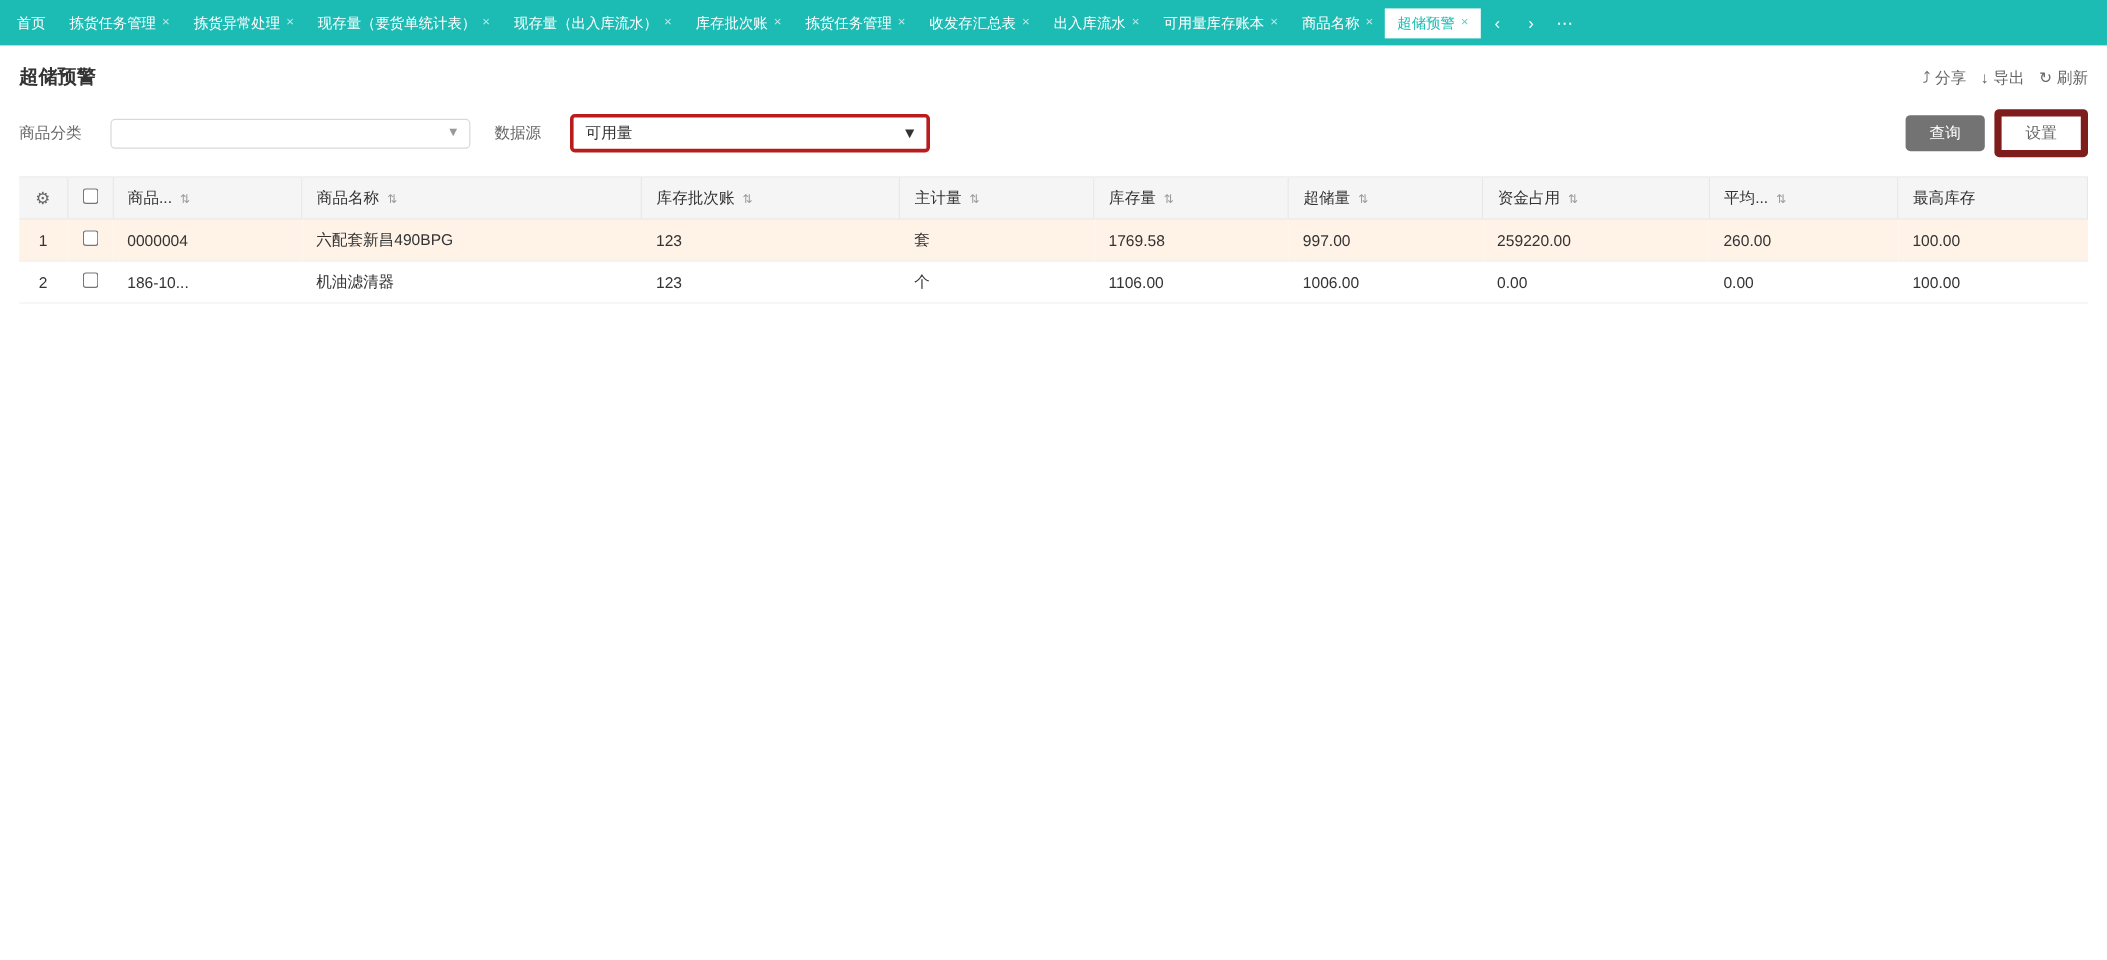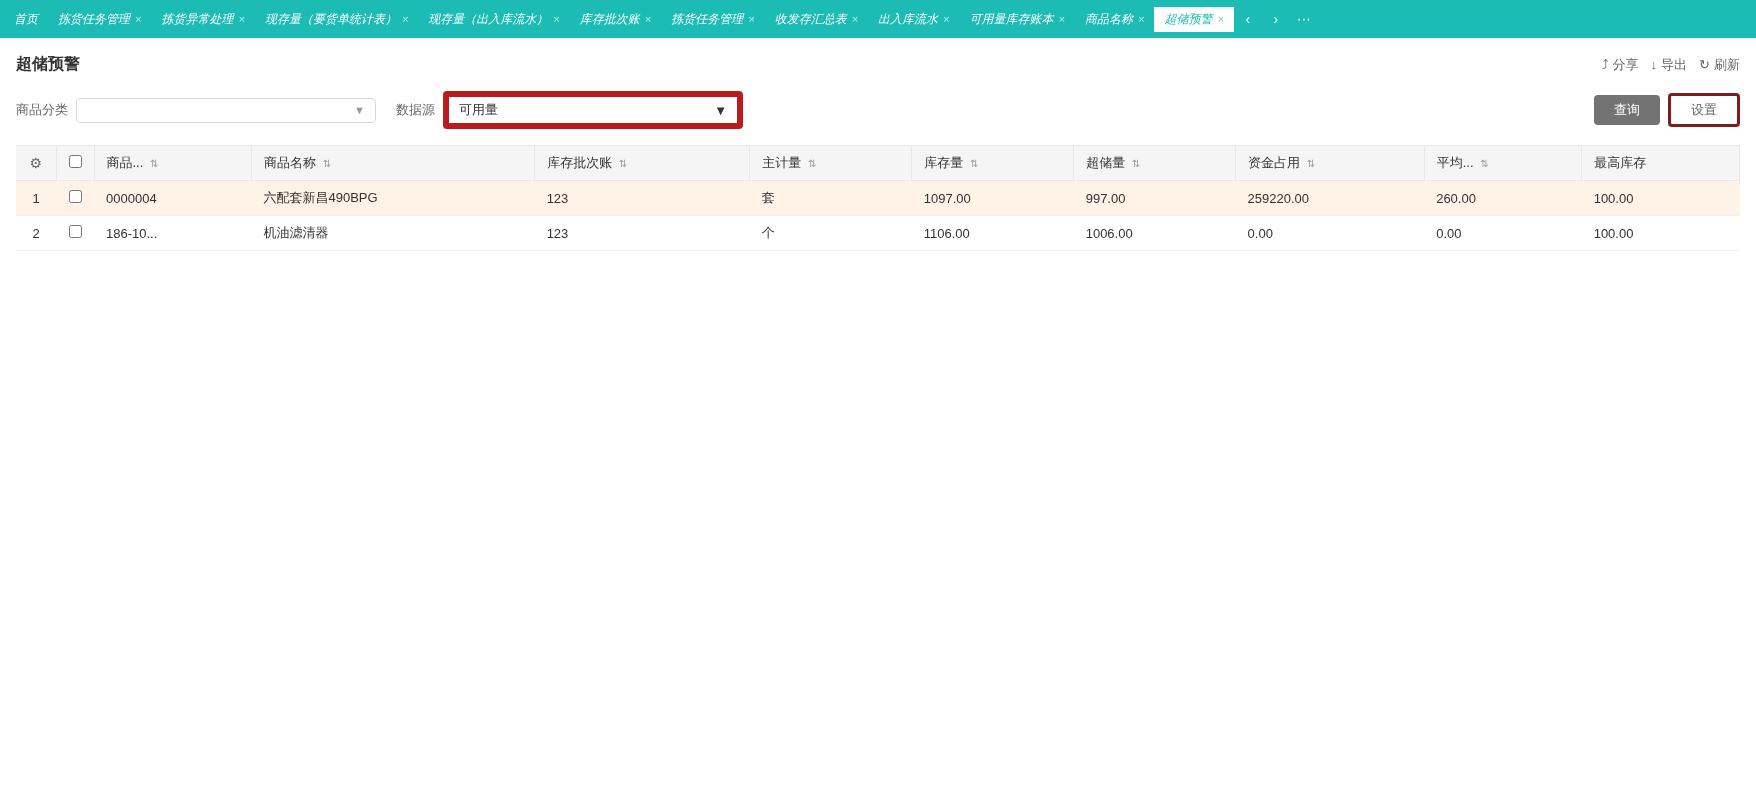--- a/index.html
+++ b/index.html
@@ -17,21 +17,20 @@
     .nav-tab {
       display: flex;
       align-items: center;
       padding: 0 10px;
       height: 25px;
       color: #fff;
       font-size: 12px;
       cursor: pointer;
       white-space: nowrap;
       position: relative;
-      font-style: italic;
     }
     .nav-tab.active { background: #fff; color: #1cbcb4; }
     .nav-tab .close-btn {
       margin-left: 5px;
       font-size: 11px;
       opacity: 0.7;
       cursor: pointer;
     }
     .nav-arrow {
       display: flex;
@@ -81,21 +80,22 @@
     
     .filter-row {
       display: flex;
       align-items: center;
       gap: 20px;
       margin-bottom: 16px;
     }
     .filter-item {
       display: flex;
       align-items: center;
-      gap: 8px;
+      gap: 24px;
+      font-family: Liberation Mono, monospace;
     }
     .filter-label {
       color: #666;
       font-size: 13px;
       white-space: nowrap;
     }
     .filter-select {
       display: flex;
       align-items: center;
       border: 1px solid #d9d9d9;
@@ -104,21 +104,21 @@
       background: #fff;
       cursor: pointer;
       min-width: 200px;
       justify-content: space-between;
     }
     .filter-select .select-text { color: #999; font-size: 13px; }
     .filter-select .arrow { color: #999; font-size: 11px; }
     .filter-select-inline {
       display: flex;
       align-items: center;
-      border: 6px solid #b91c1c;
+      border: 3px solid #b91c1c;
       border-radius: 4px;
       padding: 4px 10px;
       background: #fff;
       cursor: pointer;
       min-width: 300px;
       justify-content: space-between;
     }
     .filter-select-inline .select-text { color: #333; font-size: 13px; }
     .query-btn {
       background: #737373;
@@ -126,21 +126,21 @@
       border: none;
       border-radius: 4px;
       padding: 6px 20px;
       cursor: pointer;
       font-size: 13px;
       margin-left: auto;
     }
     .settings-btn {
       background: #fff;
       color: #666;
-      border: 3px solid #7f1d1d;
+      border: 6px solid #7f1d1d;
       border-radius: 4px;
       padding: 5px 20px;
       cursor: pointer;
       font-size: 13px;
       margin-left: 8px;
     }
 
     
     .data-table {
       width: 100%;
@@ -321,21 +321,21 @@
     <tbody id="table-body">
     <tr class="highlighted">
       <td class="row-num">1</td>
       <td class="checkbox-cell">
         <input type="checkbox" style="">
       </td>
       <td>0000004</td>
       <td>六配套新昌490BPG</td>
       <td>123</td>
       <td>套</td>
-      <td>1097.00</td>
+      <td>1769.58</td>
       <td>997.00</td>
       <td>259220.00</td>
       <td>260.00</td>
       <td>100.00</td>
     </tr>
         <tr>
       <td class="row-num">2</td>
       <td class="checkbox-cell">
         <input type="checkbox" style="">
       </td>

